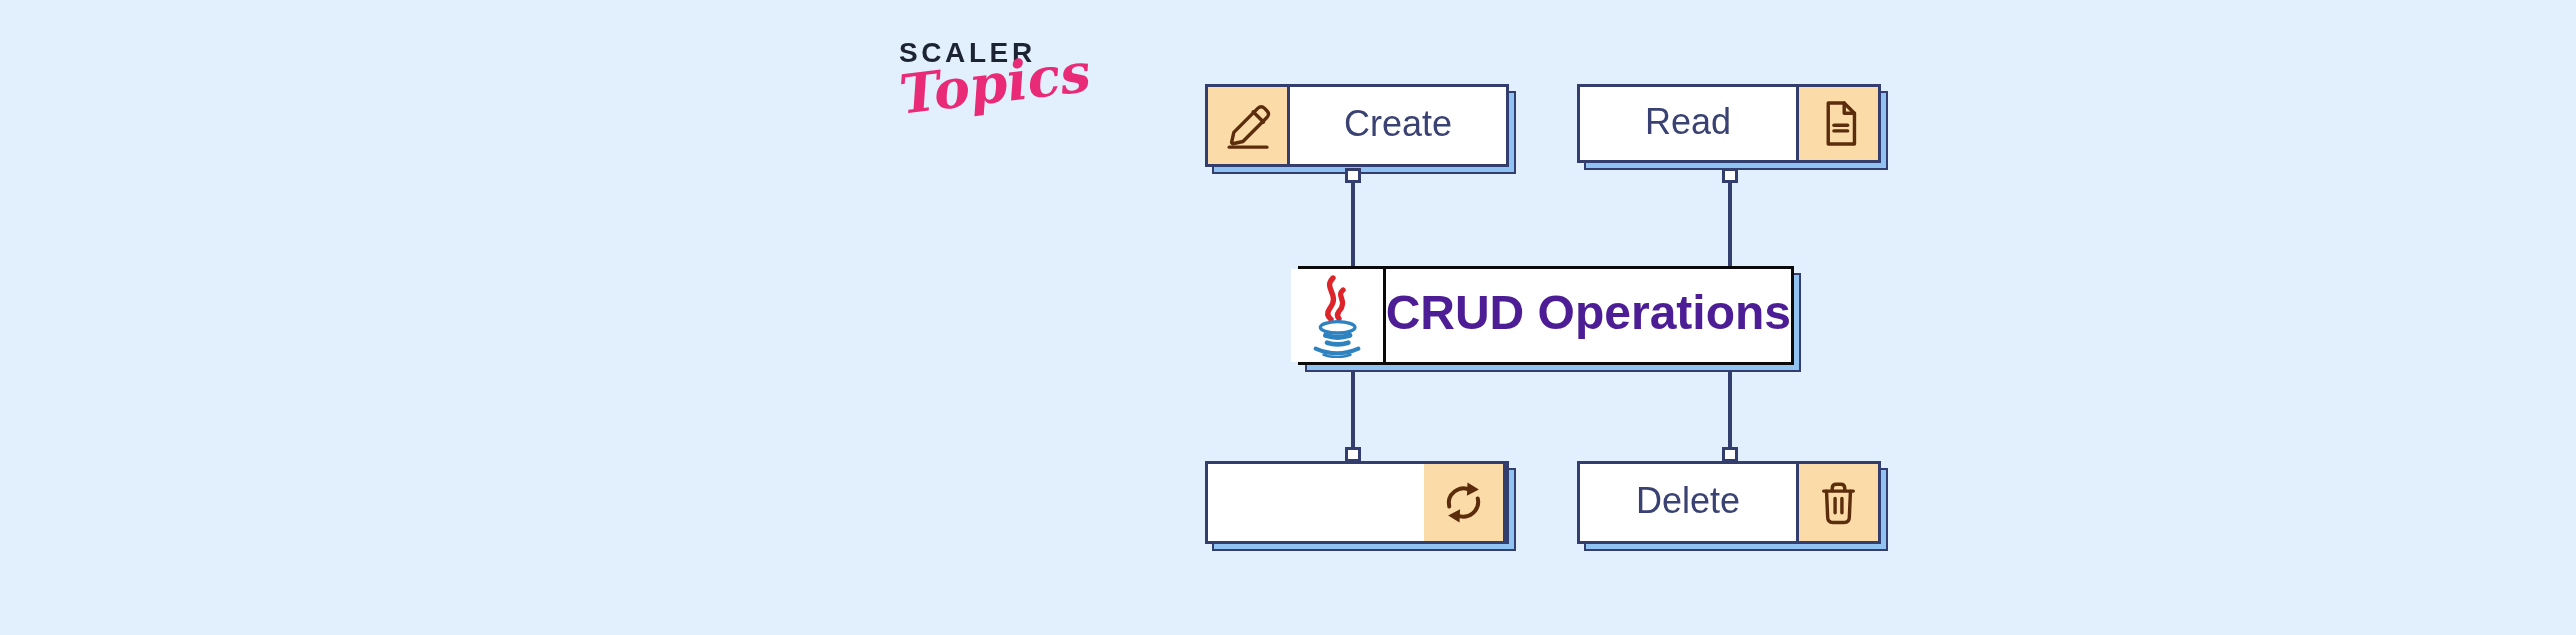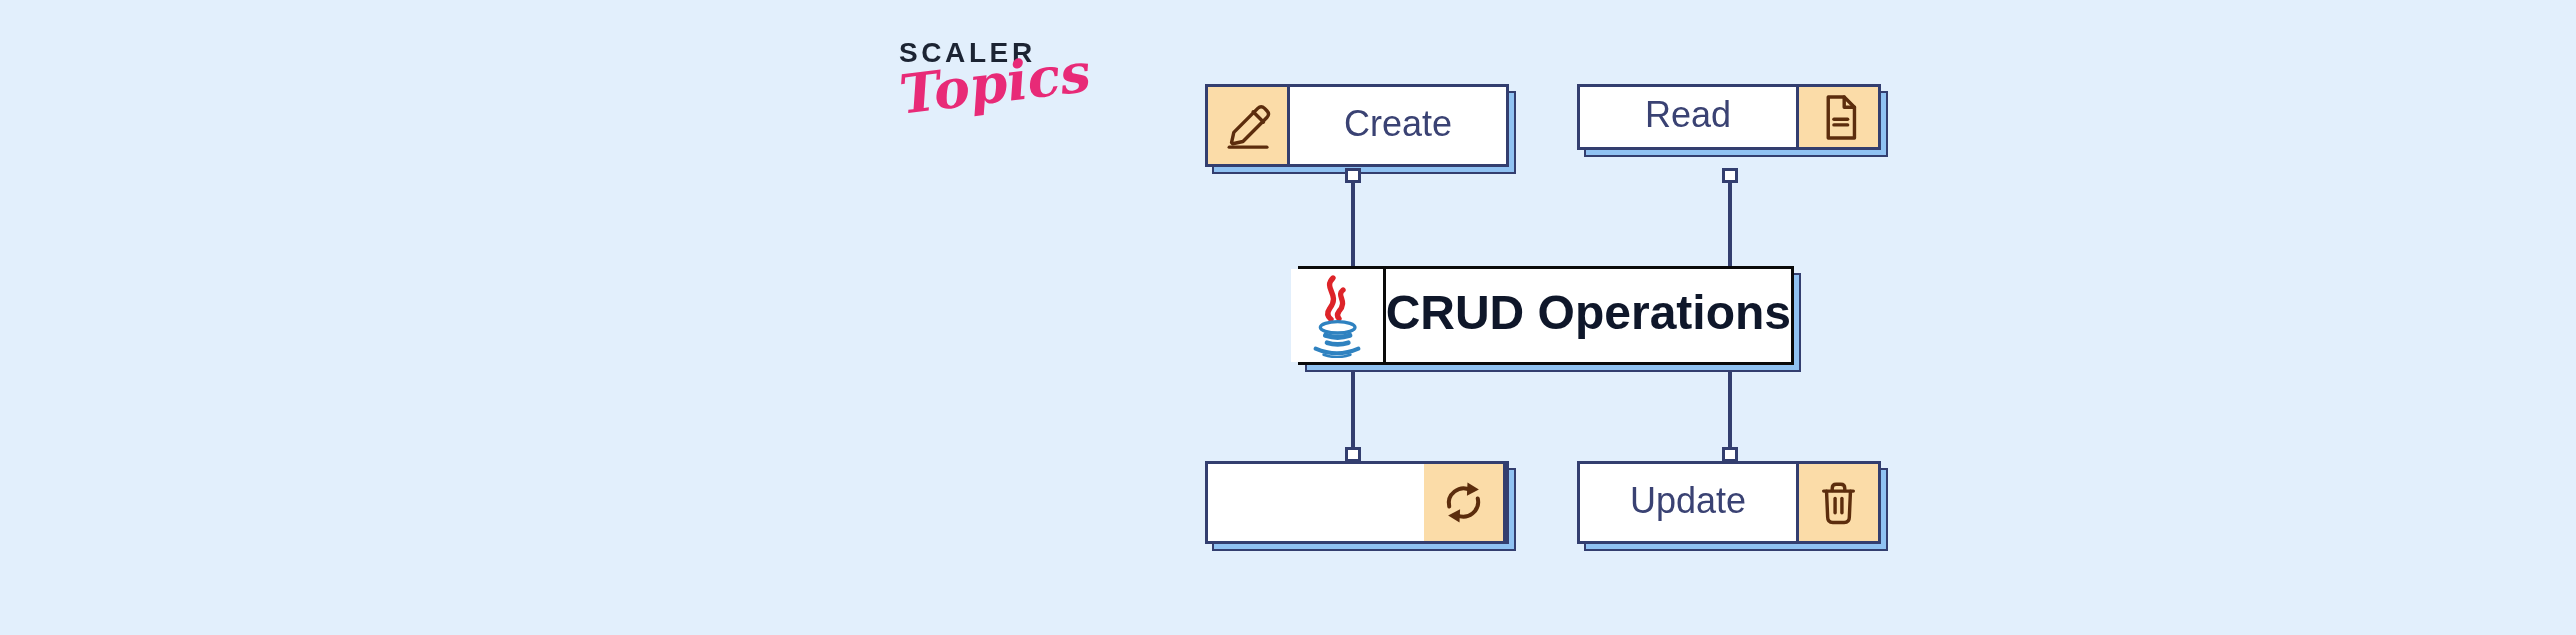--- a/index.html
+++ b/index.html
@@ -103,21 +103,21 @@
     background: #FFFFFF;
     border-right: 3.6px solid #0A0A0A;
     box-sizing: border-box;
     display: flex;
     align-items: center;
     justify-content: center;
   }
   .center-label {
     font-weight: 700;
     font-size: 48px;
-    color: #0f172a;
+    color: #4c1d95;
     white-space: nowrap;
     padding-bottom: 5.2px;
   }
 
   .icon-svg { display: block; }
 </style>
 </head>
 <body>
 
 <div class="stage">
@@ -146,21 +146,21 @@
           <path d="M60 26 L78 44"></path>
           <path d="M18 88 L84 88"></path>
         </svg>
       </div>
       <div class="label-cell">
         <span class="node-label">Create</span>
       </div>
     </div>
   </div>
 
-  <div class="node" style="left:1577px; top:84px; width:304px; height:66px;">
+  <div class="node" style="left:1577px; top:84px; width:304px; height:79px;">
     <div class="shadow"></div>
     <div class="face">
       <div class="label-cell">
         <span class="node-label">Read</span>
       </div>
       <div class="icon-cell side-right">
         <svg class="icon-svg" width="57" height="57" viewBox="0 0 100 100" fill="none" stroke="#5C2D0D" stroke-width="6" stroke-linecap="round" stroke-linejoin="round">
           <path d="M32 14 H60 L78 32 V86 H32 Z"></path>
           <path d="M60 14 V32 H78"></path>
           <path d="M42 53 H66"></path>
@@ -205,21 +205,21 @@
           <polygon points="43,85 23,73 44,62" fill="#5C2D0D" stroke="none"></polygon>
         </svg>
       </div>
     </div>
   </div>
 
   <div class="node" style="left:1577px; top:461px; width:304px; height:83px;">
     <div class="shadow"></div>
     <div class="face">
       <div class="label-cell">
-        <span class="node-label">Update</span>
+        <span class="node-label">Delete</span>
       </div>
       <div class="icon-cell side-right">
         <svg class="icon-svg" width="57" height="57" viewBox="0 0 100 100" fill="none" stroke="#5C2D0D" stroke-width="6" stroke-linecap="round" stroke-linejoin="round">
           <path d="M24 30 H76"></path>
           <path d="M39 29 V25 Q39 18 46 18 H54 Q61 18 61 25 V29"></path>
           <path d="M29 30 L31 76 Q31 85 40 85 H60 Q69 85 69 76 L71 30"></path>
           <path d="M44 43 V68"></path>
           <path d="M56 43 V68"></path>
         </svg>
       </div>

